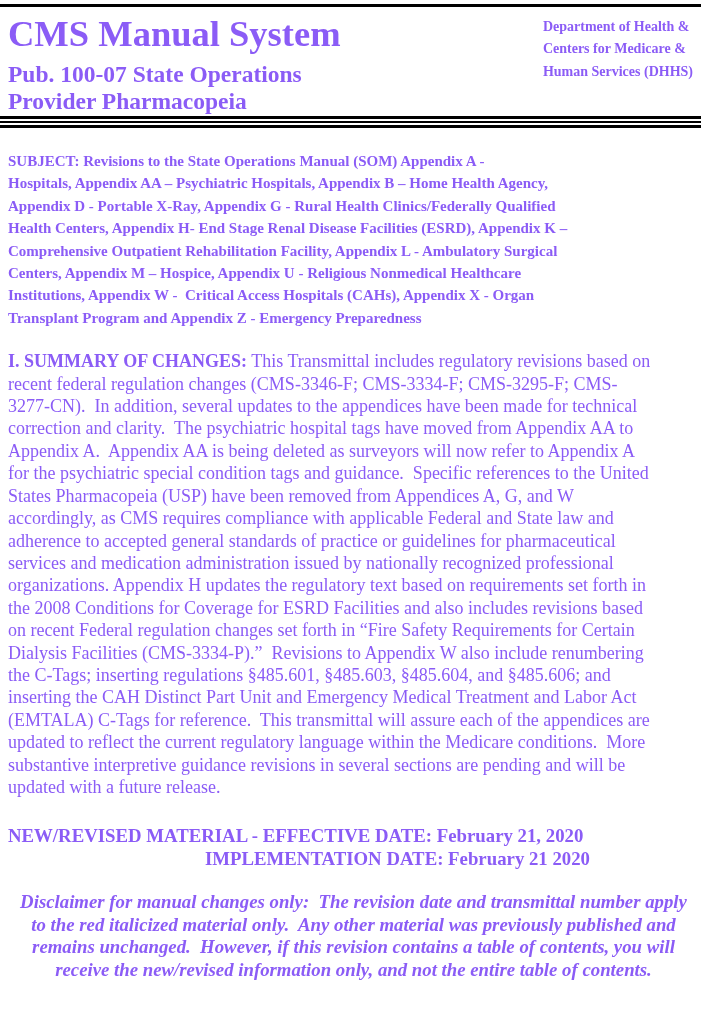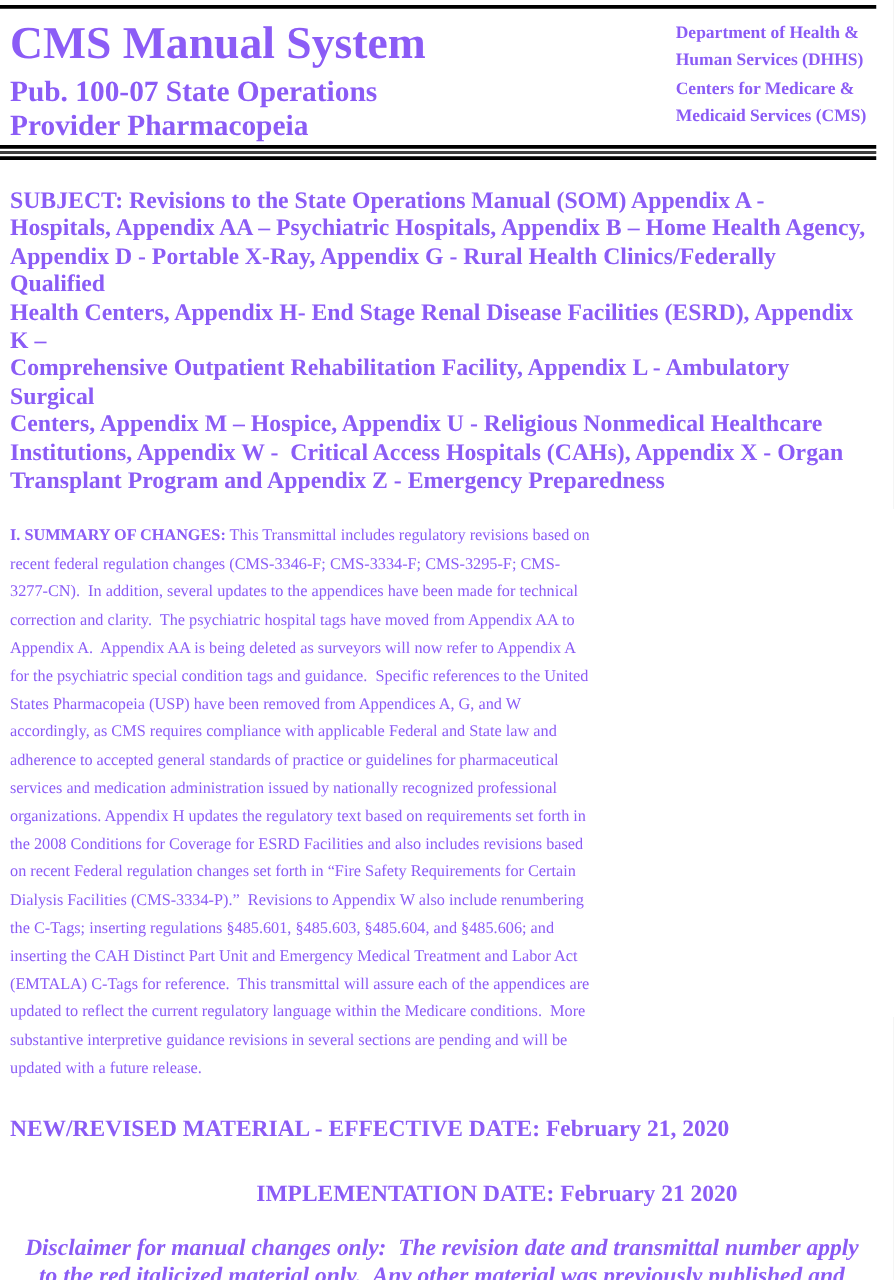--- a/index.html
+++ b/index.html
@@ -11,47 +11,46 @@
   }
   .rule-top{height:0;border-top:3px solid #000;margin:4px -2px 0 -8px;}
   .header{display:flex;justify-content:space-between;align-items:flex-start;margin-top:7px;padding-right:6px;}
   .doc-title{font-size:36.5px;font-weight:bold;line-height:40px;margin:0;white-space:nowrap;}
   .pub{font-size:23.5px;font-weight:bold;line-height:26.5px;margin-top:7px;white-space:nowrap;}
   .agency{font-size:14px;font-weight:bold;line-height:22.4px;padding-top:2px;}
   .agency div{white-space:nowrap;}
   .rule-a{height:2px;border-top:3px solid #000;border-bottom:1px solid #000;margin:2px -2px 0 -8px;}
   .trans-row{display:flex;justify-content:space-between;font-size:19.5px;font-weight:bold;line-height:22px;padding:5px 6px 7px 0;}
   .rule-b{height:2px;border-top:1px solid #000;border-bottom:3px solid #000;margin:0 -2px 0 -8px;}
-  .subject{margin:22px 0 0;font-size:19px;font-weight:bold;line-height:22.4px;white-space:pre-wrap;}
-  .summary{margin:21px 0 0;font-size:13px;font-weight:normal;line-height:22.4px;white-space:pre-wrap;}
+  .subject{margin:22px 0 0;font-size:15px;font-weight:bold;line-height:22.4px;white-space:pre-wrap;}
+  .summary{margin:21px 0 0;font-size:18px;font-weight:normal;line-height:22.4px;white-space:pre-wrap;}
   .summary b{font-weight:bold;}
   .effective{margin-top:26px;font-size:18.8px;font-weight:bold;line-height:23px;}
-  .effective .indent{margin-left:197px;margin-top:29px;}
+  .effective .indent{margin-left:197px;}
   .disclaimer{margin:21px 0 0;font-size:18.8px;font-weight:bold;font-style:italic;line-height:22.4px;white-space:pre-wrap;text-align:center;}
 </style>
 </head>
 <body>
 
 <div class="page">
 
   <div class="rule-top"></div>
 
   <div class="header">
     <div class="header-left">
       <h1 class="doc-title">CMS Manual System</h1>
       <div class="pub">
         <div>Pub. 100-07 State Operations</div>
         <div>Provider Pharmacopeia</div>
       </div>
     </div>
     <div class="agency">
       <div>Department of Health &amp;</div>
+      <div>Centers for Medicare &amp;</div>
       <div>Human Services (DHHS)</div>
-      <div>Centers for Medicare &amp;</div>
-      <div>Medicaid Services (CMS)</div>
     </div>
   </div>
 
   <div class="rule-a"></div>
 
 
   <div class="rule-b"></div>
 
   <p class="subject"><span>SUBJECT: Revisions to the State Operations Manual (SOM) Appendix A -
 Hospitals, Appendix AA – Psychiatric Hospitals, Appendix B – Home Health Agency,

